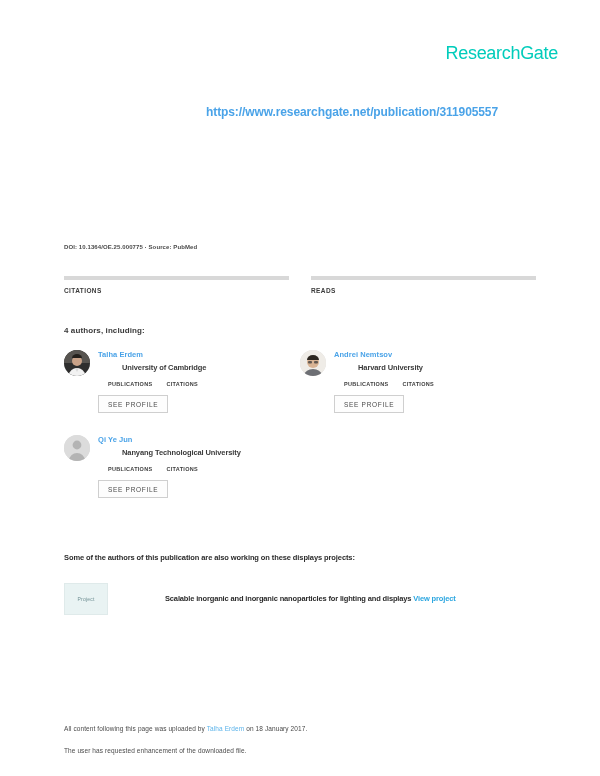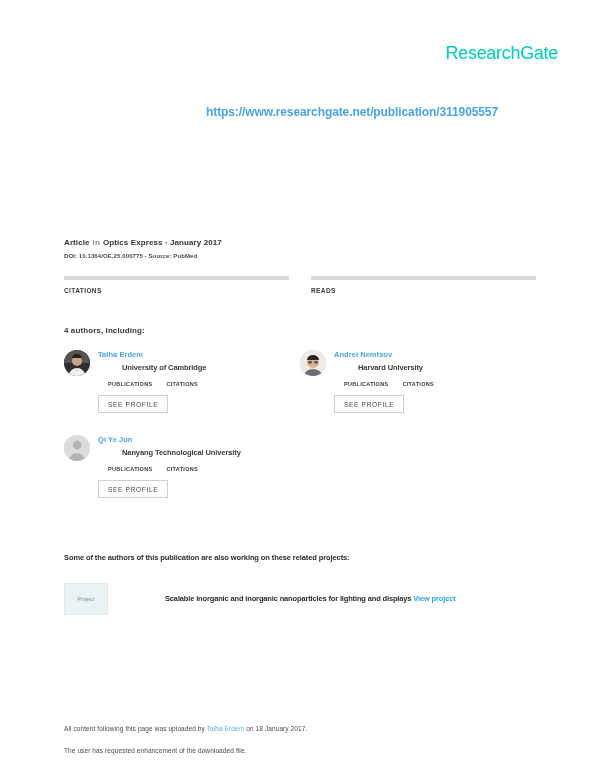--- a/index.html
+++ b/index.html
@@ -259,25 +259,20 @@
 </head>
 <body>
 
 <div class="page">
 
   <div class="rg-logo">ResearchGate</div>
 
   <div class="url-line">https://www.researchgate.net/publication/311905557</div>
 
   <div class="meta">
-    <div class="meta-line1">
-      <span>Article</span>
-      <span class="muted">in</span>
-      <span>Optics Express · January 2017</span>
-    </div>
     <div class="meta-line2">DOI: 10.1364/OE.25.000775 · Source: PubMed</div>
   </div>
 
   <div class="stats">
     <div class="stat-col">
       <div class="stat-rule"></div>
       <div class="stat-label">CITATIONS</div>
       <div class="stat-value"></div>
     </div>
     <div class="stat-col">
@@ -367,21 +362,21 @@
             <div class="author-stat-num"></div>
             <div class="author-stat-label">CITATIONS</div>
           </div>
         </div>
         <div class="see-profile">SEE PROFILE</div>
       </div>
     </div>
 
   </div>
 
-  <div class="projects-heading">Some of the authors of this publication are also working on these related projects:</div>
+  <div class="projects-heading">Some of the authors of this publication are also working on these displays projects:</div>
 
   <div class="project-row">
     <div class="project-thumb">
       <span>Project</span>
     </div>
     <div class="project-text">
       <span>Scalable inorganic and inorganic nanoparticles for lighting and displays</span>
       <a class="project-link" href="#">View project</a>
     </div>
   </div>

